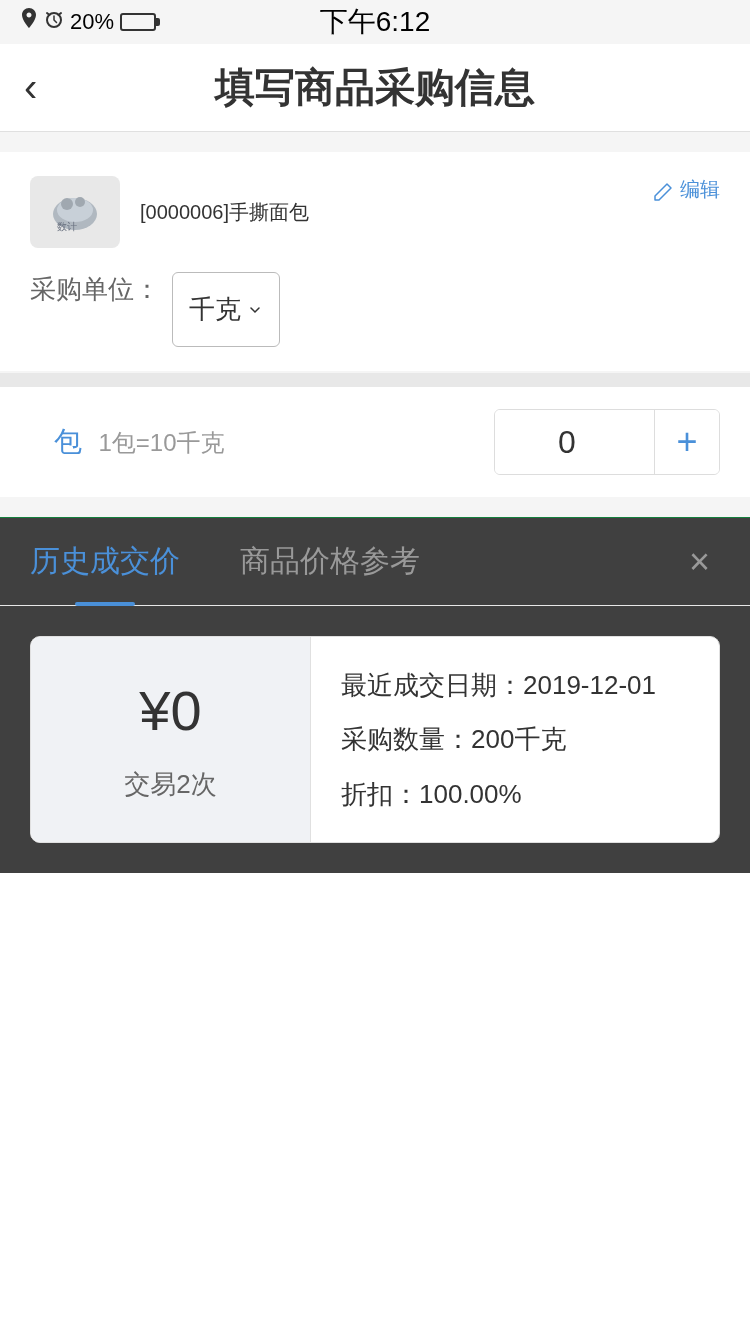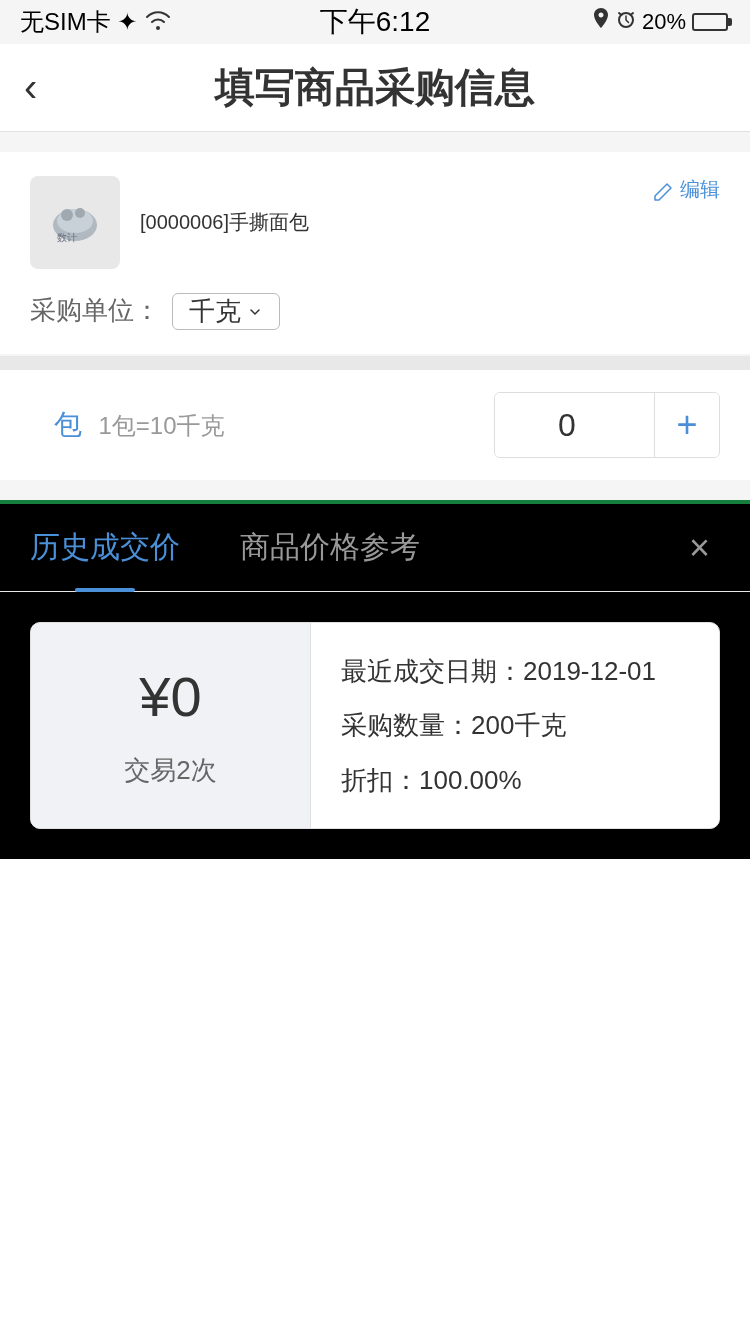--- a/index.html
+++ b/index.html
@@ -108,21 +108,21 @@
       align-items: flex-start;
       justify-content: space-between;
     }
     .product-left {
       display: flex;
       align-items: center;
       gap: 20px;
     }
     .product-thumbnail {
       width: 90px;
-      height: 93px;
+      height: 72px;
       background: #e8e8e8;
       border-radius: 8px;
       display: flex;
       align-items: center;
       justify-content: center;
       overflow: hidden;
     }
     .product-thumbnail svg {
       width: 60px;
       height: 60px;
@@ -149,21 +149,21 @@
     .unit-left {
       display: flex;
       align-items: flex-start;
       gap: 12px;
       font-size: 26px;
       color: #666;
     }
     .unit-select {
       border: 1px solid #bbb;
       border-radius: 6px;
-      padding: 0 16px;
+      padding: 19px 16px;
       font-size: 26px;
       color: #333;
       background: #fff;
       display: flex;
       align-items: center;
       gap: 6px;
       cursor: pointer;
     }
     .price-ref {
       display: flex;
@@ -221,23 +221,23 @@
       align-items: center;
       justify-content: center;
       font-size: 36px;
       color: #4a90d9;
       cursor: pointer;
       background: #fff;
     }
 
     
     .tabs-panel {
-      background: #000000;
+      background: #404040;
       margin-top: 20px;
-      border-top: 4px solid #15803d;
+      border-top: 1px solid #15803d;
     }
     .tabs-header {
       display: flex;
       align-items: center;
       justify-content: space-between;
       padding: 0 30px;
       border-bottom: 1px solid #e8e8e8;
       height: 88px;
     }
     .tabs-left {
@@ -324,30 +324,20 @@
     
     .bottom-space {
       height: 600px;
       background: #fff;
     }
   </style>
 </head>
 <body>
 
 <div class="status-bar">
-  <div class="status-left">
-    <span>无SIM卡 ✦</span>
-    <span>
-      <svg width="26" height="20" viewBox="0 0 26 20" fill="none">
-        <path d="M13 16a2 2 0 1 1 0 4 2 2 0 0 1 0-4z" fill="#333"></path>
-        <path d="M7 12c1.6-1.6 3.8-2.6 6-2.6s4.4 1 6 2.6" stroke="#333" stroke-width="2" fill="none" stroke-linecap="round"></path>
-        <path d="M2 7c3-3 7-4.8 11-4.8s8 1.8 11 4.8" stroke="#333" stroke-width="2" fill="none" stroke-linecap="round"></path>
-      </svg>
-    </span>
-  </div>
   <div class="status-center">下午6:12</div>
   <div class="status-right">
     <span>
       <svg width="18" height="22" viewBox="0 0 18 22" fill="#333">
         <path d="M9 0C5.13 0 2 3.13 2 7c0 5.25 7 13 7 13s7-7.75 7-13c0-3.87-3.13-7-7-7zm0 9.5C7.62 9.5 6.5 8.38 6.5 7S7.62 4.5 9 4.5 11.5 5.62 11.5 7 10.38 9.5 9 9.5z"></path>
       </svg>
     </span>
     <span>
       <svg width="20" height="20" viewBox="0 0 20 20" fill="#333">
         <circle cx="10" cy="11" r="7" stroke="#333" stroke-width="2" fill="none"></circle>

